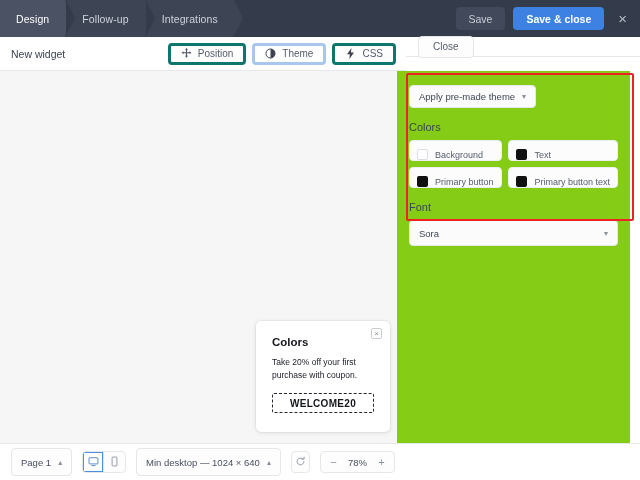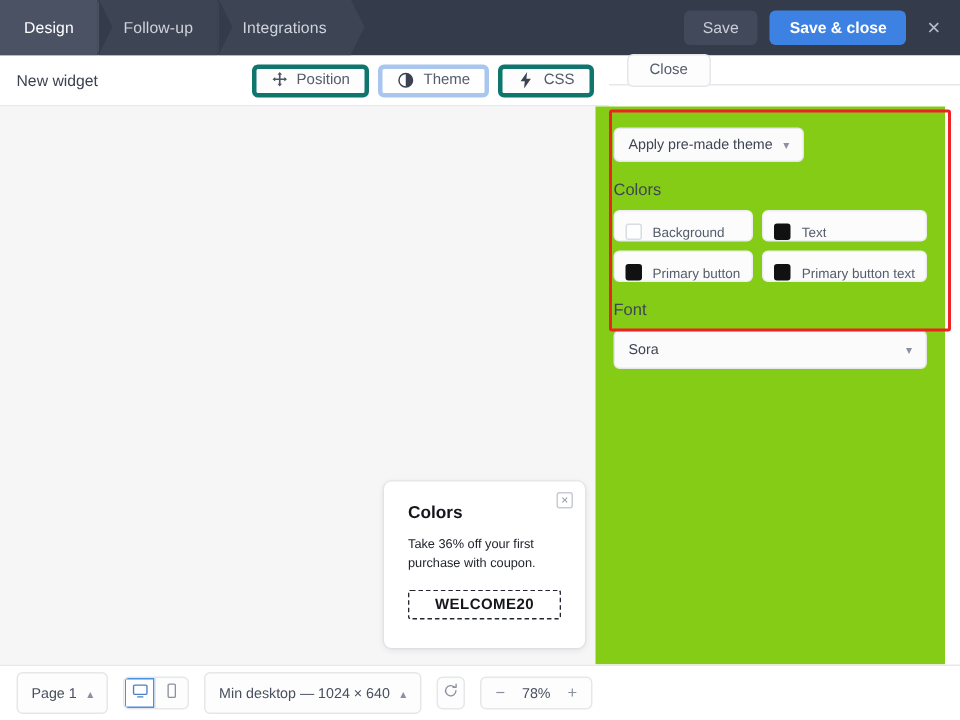--- a/index.html
+++ b/index.html
@@ -274,21 +274,21 @@
   </div>
 
   <div class="subbar-right">
     <div class="close-btn">Close</div>
   </div>
 
   <div class="canvas">
     <div class="widget">
       <div class="widget-close">×</div>
       <div class="widget-title">Colors</div>
-      <div class="widget-body">Take 36% off your first purchase with coupon.</div>
+      <div class="widget-body">Take 20% off your first purchase with coupon.</div>
       <div class="coupon">WELCOME20</div>
     </div>
   </div>
 
   <div class="panel">
     <div class="panel-inner">
       <div class="premade">
         <span>Apply pre-made theme</span>
         <span class="chev">▾</span>
       </div>

